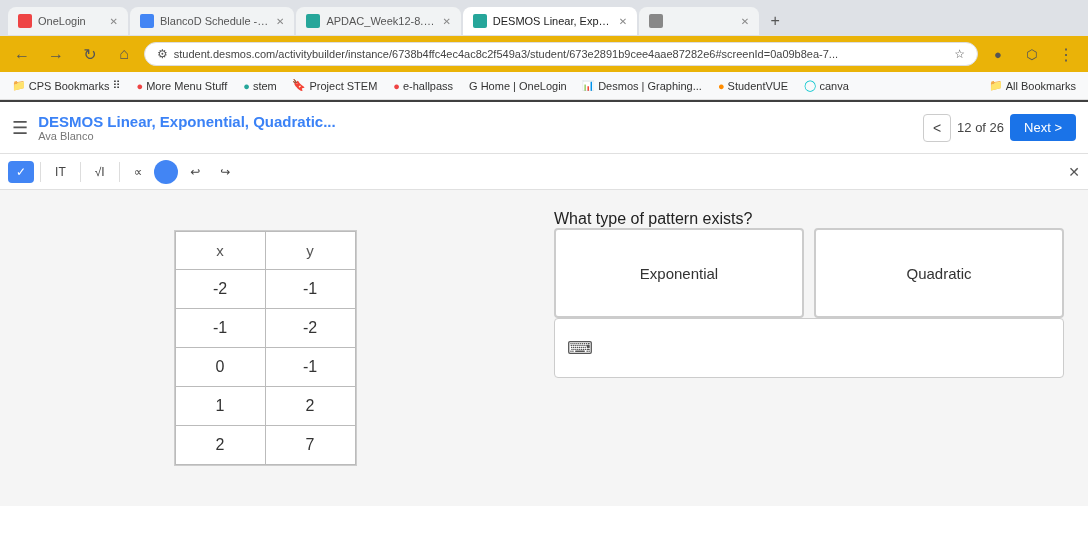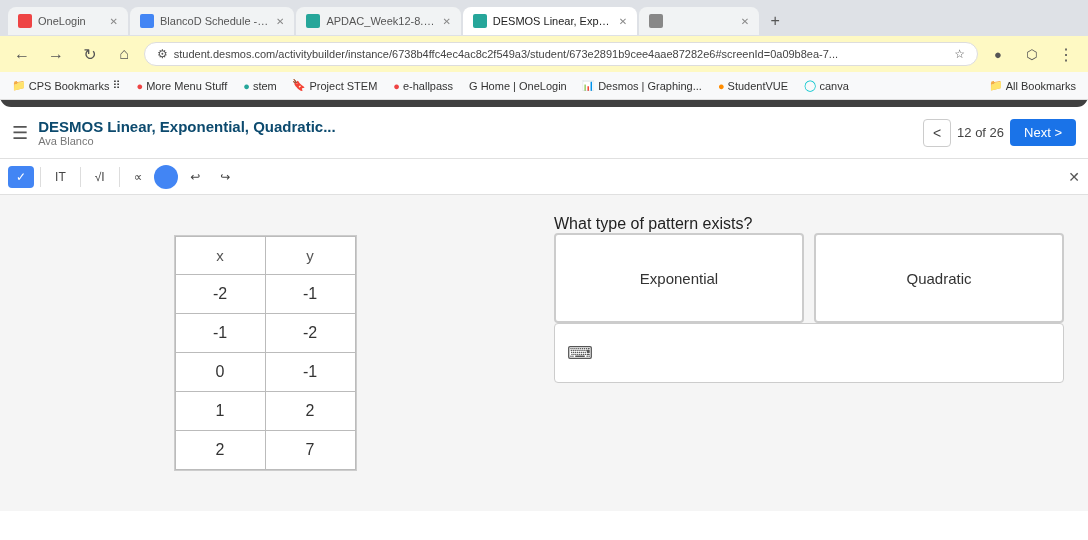--- a/index.html
+++ b/index.html
@@ -1,40 +1,40 @@
 <!DOCTYPE html>
 <html><head>
   <meta charset="utf-8">
   <style>
     * { box-sizing: border-box; margin: 0; padding: 0; }
     body { font-family: Arial, sans-serif; background: #fff; width: 1088px; height: 540px; overflow: hidden; font-size: 13px; }
 
     
-    .browser-chrome { background: #fef9c3; border-bottom: 7px solid #404040; border-radius: 11px; }
+    .browser-chrome { background: #eab308; border-bottom: 2px solid #404040; }
 
     
     .tab-bar { display: flex; align-items: center; padding: 6px 8px 0; gap: 2px; background: #dee1e6; height: 36px; }
     .tab { display: flex; align-items: center; background: #f1f3f4; border-radius: 8px 8px 0 0; padding: 0 10px; height: 28px; font-size: 11px; color: #555; gap: 6px; min-width: 120px; max-width: 180px; }
     .tab.active { background: #fff; color: #222; }
     .tab-close { color: #888; font-size: 10px; margin-left: auto; cursor: pointer; }
     .tab-add { width: 28px; height: 28px; display: flex; align-items: center; justify-content: center; color: #555; font-size: 16px; cursor: pointer; }
     .nav-row { display: flex; align-items: center; padding: 4px 8px; gap: 6px; height: 36px; }
     .nav-btn { width: 28px; height: 28px; display: flex; align-items: center; justify-content: center; border-radius: 50%; cursor: pointer; color: #555; font-size: 16px; }
     .address-bar { flex: 1; background: #fff; border: 1px solid #ddd; border-radius: 16px; padding: 4px 12px; font-size: 12px; color: #333; display: flex; align-items: center; gap: 6px; }
     .address-bar-text { flex: 1; font-size: 11px; color: #444; white-space: nowrap; overflow: hidden; text-overflow: ellipsis; }
 
     
     .bookmarks-bar { display: flex; align-items: center; padding: 2px 8px; gap: 8px; border-bottom: 1px solid #ddd; background: #f8f9fa; height: 28px; font-size: 11px; color: #333; }
     .bookmark-item { display: flex; align-items: center; gap: 3px; cursor: pointer; padding: 2px 4px; border-radius: 4px; white-space: nowrap; }
 
     
     .app-header { display: flex; align-items: center; padding: 0 12px; height: 52px; border-bottom: 1px solid #e0e0e0; background: #fff; }
     .hamburger { font-size: 18px; color: #555; cursor: pointer; margin-right: 10px; }
     .app-title-block { flex: 1; }
-    .app-title { font-size: 15px; font-weight: 600; color: #0c4a6e; }
+    .app-title { font-size: 15px; font-weight: 600; color: #3b82f6; }
     .app-subtitle { font-size: 11px; color: #777; }
     .header-right { display: flex; align-items: center; gap: 8px; }
     .nav-counter { display: flex; align-items: center; gap: 6px; }
     .nav-arrow { width: 28px; height: 28px; border: 1px solid #ccc; border-radius: 4px; display: flex; align-items: center; justify-content: center; cursor: pointer; font-size: 14px; color: #444; }
     .nav-text { font-size: 13px; color: #444; }
     .nav-next-btn { background: #1a73e8; color: #fff; border: none; border-radius: 4px; padding: 6px 14px; font-size: 13px; cursor: pointer; display: flex; align-items: center; gap: 4px; }
 
     
     .toolbar { display: flex; align-items: center; padding: 4px 8px; border-bottom: 1px solid #e0e0e0; background: #fff; height: 36px; gap: 4px; }
     .tool-btn { padding: 4px 8px; border: none; background: none; cursor: pointer; font-size: 12px; color: #444; border-radius: 4px; }

